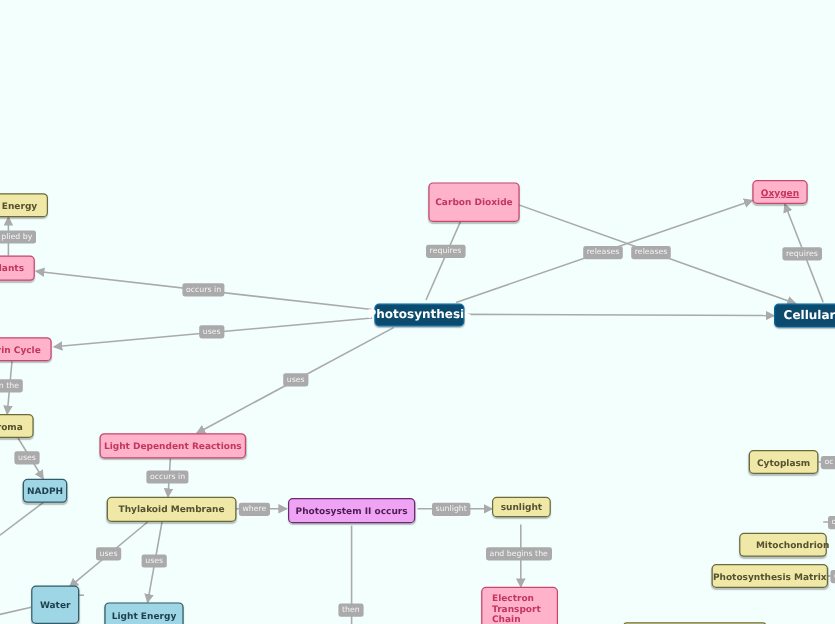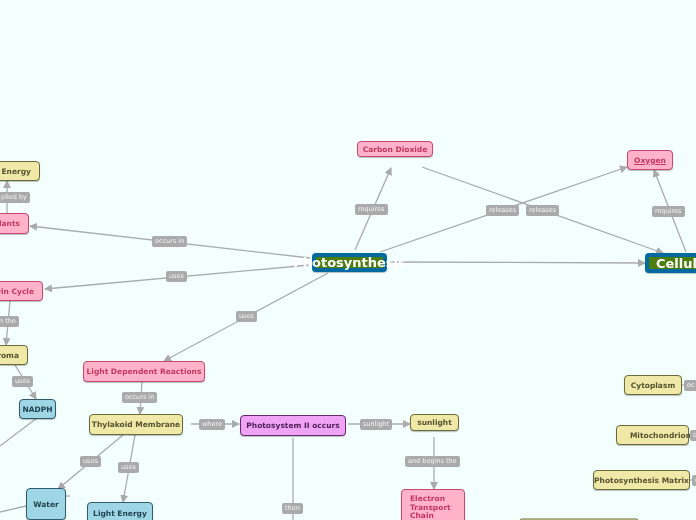--- a/index.html
+++ b/index.html
@@ -14,21 +14,21 @@
     position: absolute; box-sizing: border-box;
     border-radius: 4px; font-weight: bold; font-size: 7.5px;
     display: flex; align-items: center; justify-content: center;
     white-space: nowrap; box-shadow: 0 1px 1px rgba(0,0,0,0.25);
     cursor: pointer;
   }
   .pink { background: #ffb3cb; border: 1px solid #c9466f; color: #c2365f; }
   .yellow { background: #efe8a6; border: 1px solid #6b6a3d; color: #545232; }
   .blue { background: #9fd6e6; border: 1px solid #2f5b6a; color: #1d3e4c; }
   .purple { background: #efa3f5; border: 1px solid #6b2a6f; color: #4e1c52; text-align: center; }
-  .black { background: #4d7c0f; border: 4px solid #0369a1; color: #fff; font-size: 13px; }
+  .black { background: #0c4a6e; border: 1px solid #0369a1; color: #fff; font-size: 10px; }
   .multi { white-space: normal; align-items: flex-start; justify-content: flex-start; padding: 5px 8px; line-height: 8.5px; text-align: left; }
   .label {
     position: absolute; box-sizing: border-box;
     background: #aaaaaa; color: #f4f4f4; font-size: 6.5px;
     border-radius: 2px; padding: 0 3px; height: 11px; line-height: 11px;
     white-space: nowrap; cursor: pointer;
   }
 </style>
 </head>
 <body>
@@ -88,21 +88,21 @@
       <line x1="686" y1="435" x2="696" y2="435"></line>
       <line x1="690" y1="480" x2="696" y2="480"></line>
     </g>
 
     <rect x="520" y="519" width="118" height="4" fill="#efe8a6" stroke="#6b6a3d" stroke-width="1" rx="2"></rect>
   </svg>
 
   <div class="node black" style="left:312px;top:253px;width:75px;height:19px;">
     <span>Photosynthesis</span>
   </div>
-  <div class="node pink" style="left:357px;top:141px;width:76px;height:16px;">
+  <div class="node pink" style="left:357px;top:152px;width:76px;height:33px;">
     <span>Carbon Dioxide</span>
   </div>
   <div class="node pink" style="left:627px;top:150px;width:46px;height:20px;text-decoration:underline;">
     <span>Oxygen</span>
   </div>
   <div class="node black" style="left:645px;top:253px;width:70px;height:20px;justify-content:flex-start;padding-left:7px;">
     <span>Cellular Re</span>
   </div>
   <div class="node yellow" style="left:-30px;top:161px;width:70px;height:20px;justify-content:flex-end;padding-right:8px;">
     <span>t Energy</span>
@@ -115,42 +115,42 @@
   </div>
   <div class="node yellow" style="left:-25px;top:345px;width:53px;height:20px;justify-content:flex-end;padding-right:8px;">
     <span>roma</span>
   </div>
   <div class="node blue" style="left:19px;top:399px;width:37px;height:20px;">
     <span>NADPH</span>
   </div>
   <div class="node pink" style="left:83px;top:361px;width:122px;height:21px;">
     <span>Light Dependent Reactions</span>
   </div>
-  <div class="node yellow" style="left:89px;top:414px;width:94px;height:21px;">
+  <div class="node yellow" style="left:89px;top:414px;width:108px;height:21px;">
     <span>Thylakoid Membrane</span>
   </div>
   <div class="node purple" style="left:240px;top:415px;width:106px;height:21px;">
     <span>Photosystem II occurs</span>
   </div>
   <div class="node yellow" style="left:410px;top:414px;width:49px;height:17px;">
     <span>sunlight</span>
   </div>
   <div class="node pink multi" style="left:401px;top:489px;width:64px;height:40px;">
     <span style="width:48px;display:block;">Electron Transport Chain</span>
   </div>
   <div class="node blue" style="left:26px;top:488px;width:40px;height:32px;">
     <span>Water</span>
   </div>
   <div class="node blue" style="left:87px;top:502px;width:66px;height:22px;">
     <span>Light Energy</span>
   </div>
   <div class="node yellow" style="left:624px;top:375px;width:58px;height:20px;">
     <span>Cytoplasm</span>
   </div>
-  <div class="node yellow" style="left:616px;top:425px;width:73px;height:20px;padding-left:16px;">
+  <div class="node yellow" style="left:616px;top:444px;width:73px;height:20px;padding-left:16px;">
     <span>Mitochondrion</span>
   </div>
   <div class="node yellow" style="left:593px;top:470px;width:97px;height:20px;">
     <span>Photosynthesis Matrix</span>
   </div>
 
   <div class="label" style="left:-2px;top:192px;">plied by</div>
   <div class="label" style="left:152px;top:236px;">occurs in</div>
   <div class="label" style="left:166px;top:271px;">uses</div>
   <div class="label" style="left:-4px;top:316px;">n the</div>

